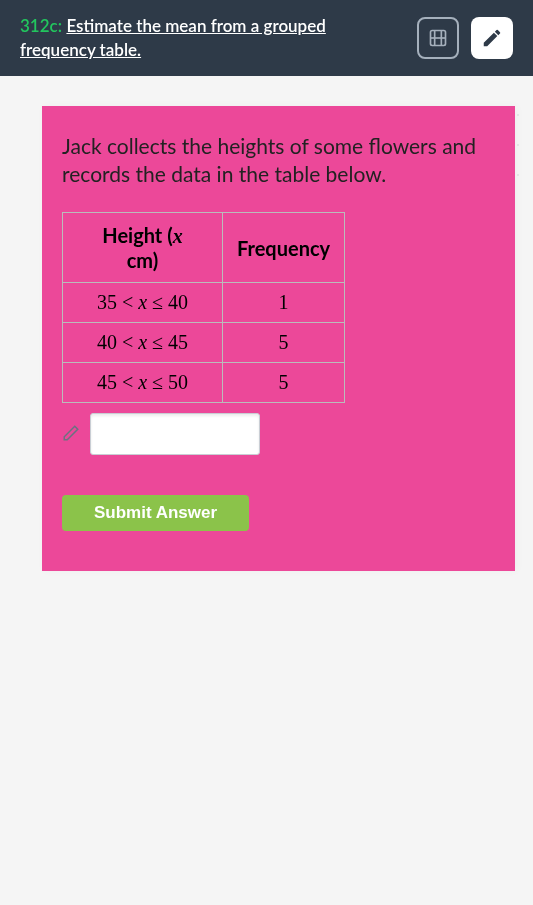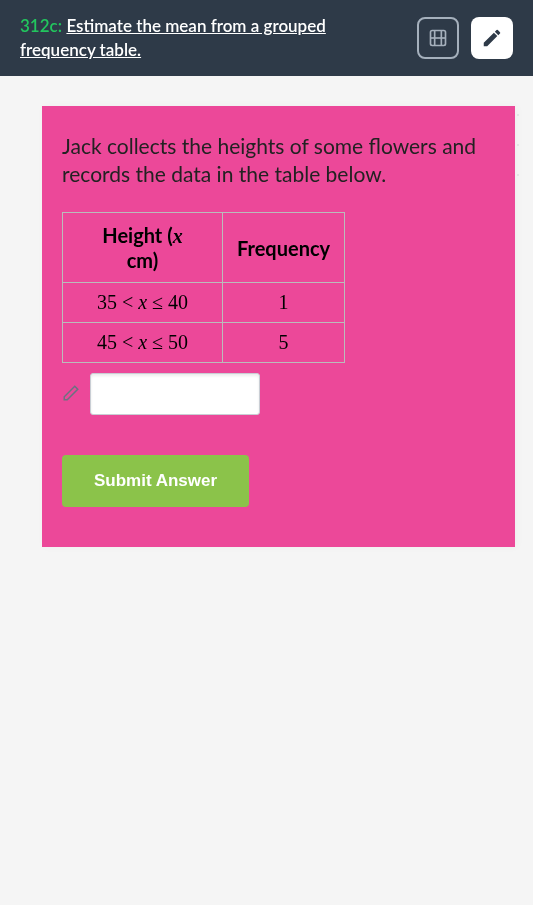--- a/index.html
+++ b/index.html
@@ -99,21 +99,21 @@
       border: 1px solid #c9ced4;
       border-radius: 3px;
       padding: 0 10px;
       font-size: 18px;
       box-shadow: inset 0 2px 3px rgba(0,0,0,0.08);
     }
     .submit-btn {
       background: #8bc34a;
       color: #fff;
       border: none;
-      padding: 16px 32px;
+      padding: 8px 32px;
       font-size: 17px;
       font-weight: 600;
       border-radius: 4px;
       cursor: pointer;
     }
     .grid-bg {
       position: absolute;
       right: 0;
       top: 100px;
       width: 60px;
@@ -162,20 +162,24 @@
         </th>
         <th>Frequency</th>
       </tr>
     </thead>
     <tbody id="table-body">
         <tr>
           <td><span>35</span> &lt; <span class="math">x</span> ≤ <span>40</span></td>
           <td>1</td>
         </tr>
         <tr>
+          <td><span>40</span> &lt; <span class="math">x</span> ≤ <span>45</span></td>
+          <td>5</td>
+        </tr>
+        <tr>
           <td><span>45</span> &lt; <span class="math">x</span> ≤ <span>50</span></td>
           <td>5</td>
         </tr>
       </tbody>
   </table>
 
 
   <div class="answer-row">
     <span class="pencil-small">
       <svg width="18" height="18" viewBox="0 0 24 24" fill="none" stroke="currentColor" stroke-width="2">

